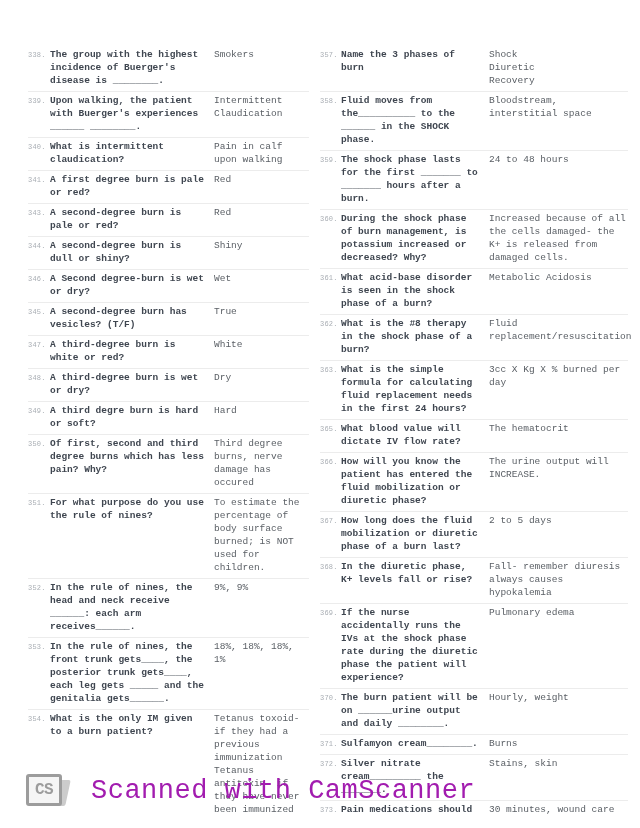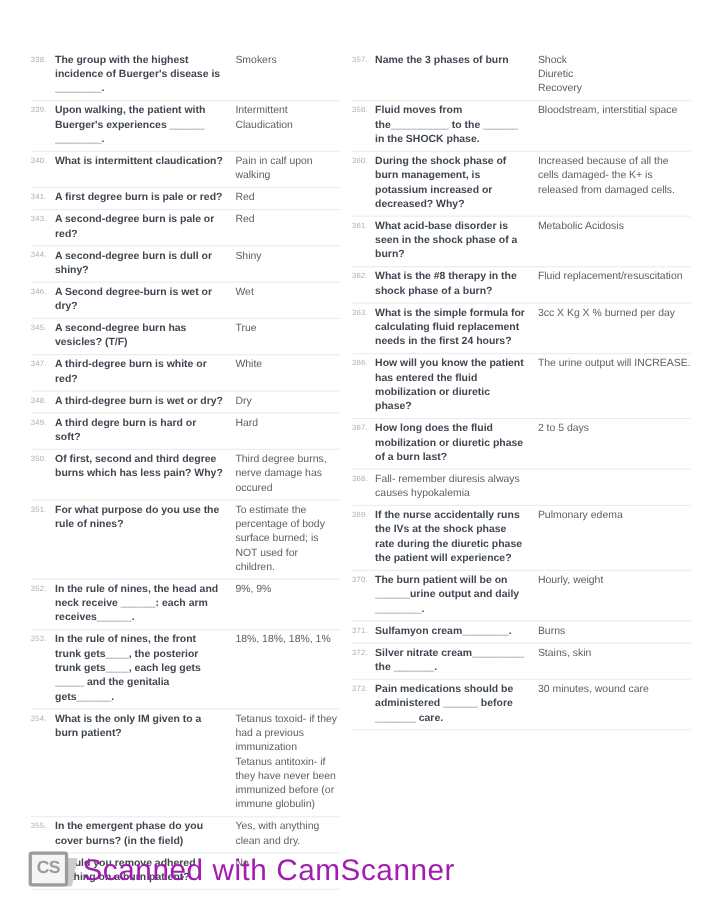--- a/index.html
+++ b/index.html
@@ -2,21 +2,21 @@
 <html><head>
 <meta charset="utf-8">
 <style>
   html, body { margin: 0; padding: 0; background: #ffffff; }
   .page {
     position: relative;
     width: 640px;
     height: 816px;
     background: #ffffff;
     overflow: hidden;
-    font-family: Liberation Sans, sans-serif;
+    font-family: Liberation Mono, monospace;
   }
   .columns {
     display: flex;
     gap: 11px;
     padding: 46px 12px 0 28px;
     box-sizing: border-box;
   }
   .col { flex: none; }
   .col-left  { width: 281px; }
   .col-right { width: 308px; }
@@ -45,21 +45,21 @@
     color: #5b6066;
     line-height: 13px;
     white-space: pre-line;
   }
   .watermark {
     position: absolute;
     left: 26px;
     top: 774px;
     display: flex;
     align-items: center;
-    gap: 5px;
+    gap: 21px;
   }
   .cs-logo { position: relative; width: 44px; height: 34px; }
   .cs-fold {
     position: absolute;
     left: 10px; top: 6px;
     width: 32px; height: 26px;
     background: #cccccc;
     transform: skewX(-12deg);
     border-radius: 2px;
   }
@@ -209,20 +209,25 @@
 Diuretic
 Recovery</span>
   </div>
 
   <div class="row">
     <span class="num">358.</span>
     <span class="q">Fluid moves from the__________ to the ______ in the SHOCK phase.</span>
     <span class="a">Bloodstream, interstitial space</span>
   </div>
 
+  <div class="row">
+    <span class="num">359.</span>
+    <span class="q">The shock phase lasts for the first _______ to _______ hours after a burn.</span>
+    <span class="a">24 to 48 hours</span>
+  </div>
 
   <div class="row">
     <span class="num">360.</span>
     <span class="q">During the shock phase of burn management, is potassium increased or decreased? Why?</span>
     <span class="a">Increased because of all the cells damaged- the K+ is released from damaged cells.</span>
   </div>
 
   <div class="row">
     <span class="num">361.</span>
     <span class="q">What acid-base disorder is seen in the shock phase of a burn?</span>
@@ -235,35 +240,41 @@
     <span class="a">Fluid replacement/resuscitation</span>
   </div>
 
   <div class="row">
     <span class="num">363.</span>
     <span class="q">What is the simple formula for calculating fluid replacement needs in the first 24 hours?</span>
     <span class="a">3cc X Kg X % burned per day</span>
   </div>
 
 
+  <div class="row">
+    <span class="num">365.</span>
+    <span class="q">What blood value will dictate IV flow rate?</span>
+    <span class="a">The hematocrit</span>
+  </div>
 
   <div class="row">
     <span class="num">366.</span>
     <span class="q">How will you know the patient has entered the fluid mobilization or diuretic phase?</span>
     <span class="a">The urine output will INCREASE.</span>
   </div>
 
   <div class="row">
     <span class="num">367.</span>
     <span class="q">How long does the fluid mobilization or diuretic phase of a burn last?</span>
     <span class="a">2 to 5 days</span>
   </div>
 
   <div class="row">
     <span class="num">368.</span>
+    <span class="q">In the diuretic phase, K+ levels fall or rise?</span>
     <span class="a">Fall- remember diuresis always causes hypokalemia</span>
   </div>
 
   <div class="row">
     <span class="num">369.</span>
     <span class="q">If the nurse accidentally runs the IVs at the shock phase rate during the diuretic phase the patient will experience?</span>
     <span class="a">Pulmonary edema</span>
   </div>
 
   <div class="row">

